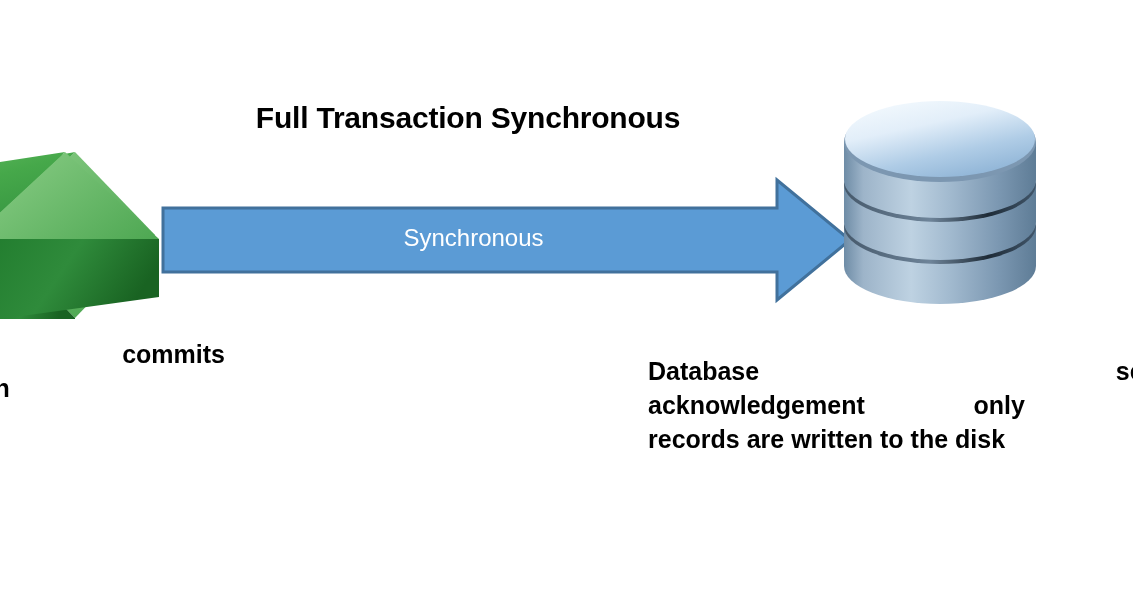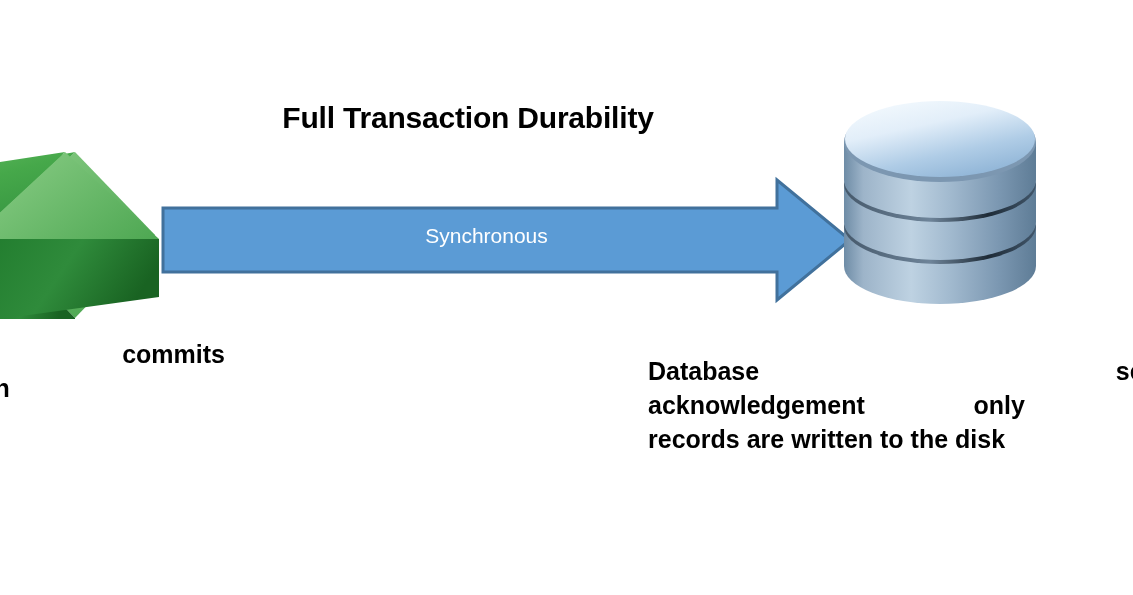--- a/index.html
+++ b/index.html
@@ -49,25 +49,24 @@
     width: 100%;
     height: 100%;
     display: block;
   }
   #arrow-label {
     position: absolute;
     left: 0;
     top: 48px;
     width: 625px;
     text-align: center;
-    font-size: 21px;
+    font-size: 24px;
     font-weight: normal;
     color: #ffffff;
     white-space: nowrap;
-    padding-left: 13px;
   }
 
   
   #app-box {
     position: absolute;
     left: -85px;
     top: 147px;
     width: 244px;
     height: 172px;
   }
@@ -111,21 +110,21 @@
   
   .caption .line.stretch {
     text-align-last: justify;
   }
 </style>
 </head>
 <body>
 
 <div id="canvas">
 
-  <div id="diagram-title">Full Transaction Durability</div>
+  <div id="diagram-title">Full Transaction Synchronous</div>
 
   <div id="app-box">
     <svg width="244" height="172" viewBox="0 0 244 172" xmlns="http://www.w3.org/2000/svg">
       <defs>
         <linearGradient id="gTop" x1="0" y1="0" x2="0.55" y2="1">
           <stop offset="0%" stop-color="#6FC36B"></stop>
           <stop offset="45%" stop-color="#46A84A"></stop>
           <stop offset="100%" stop-color="#2E8B3C"></stop>
         </linearGradient>
         <linearGradient id="gLeft" x1="0" y1="0" x2="1" y2="0.4">

